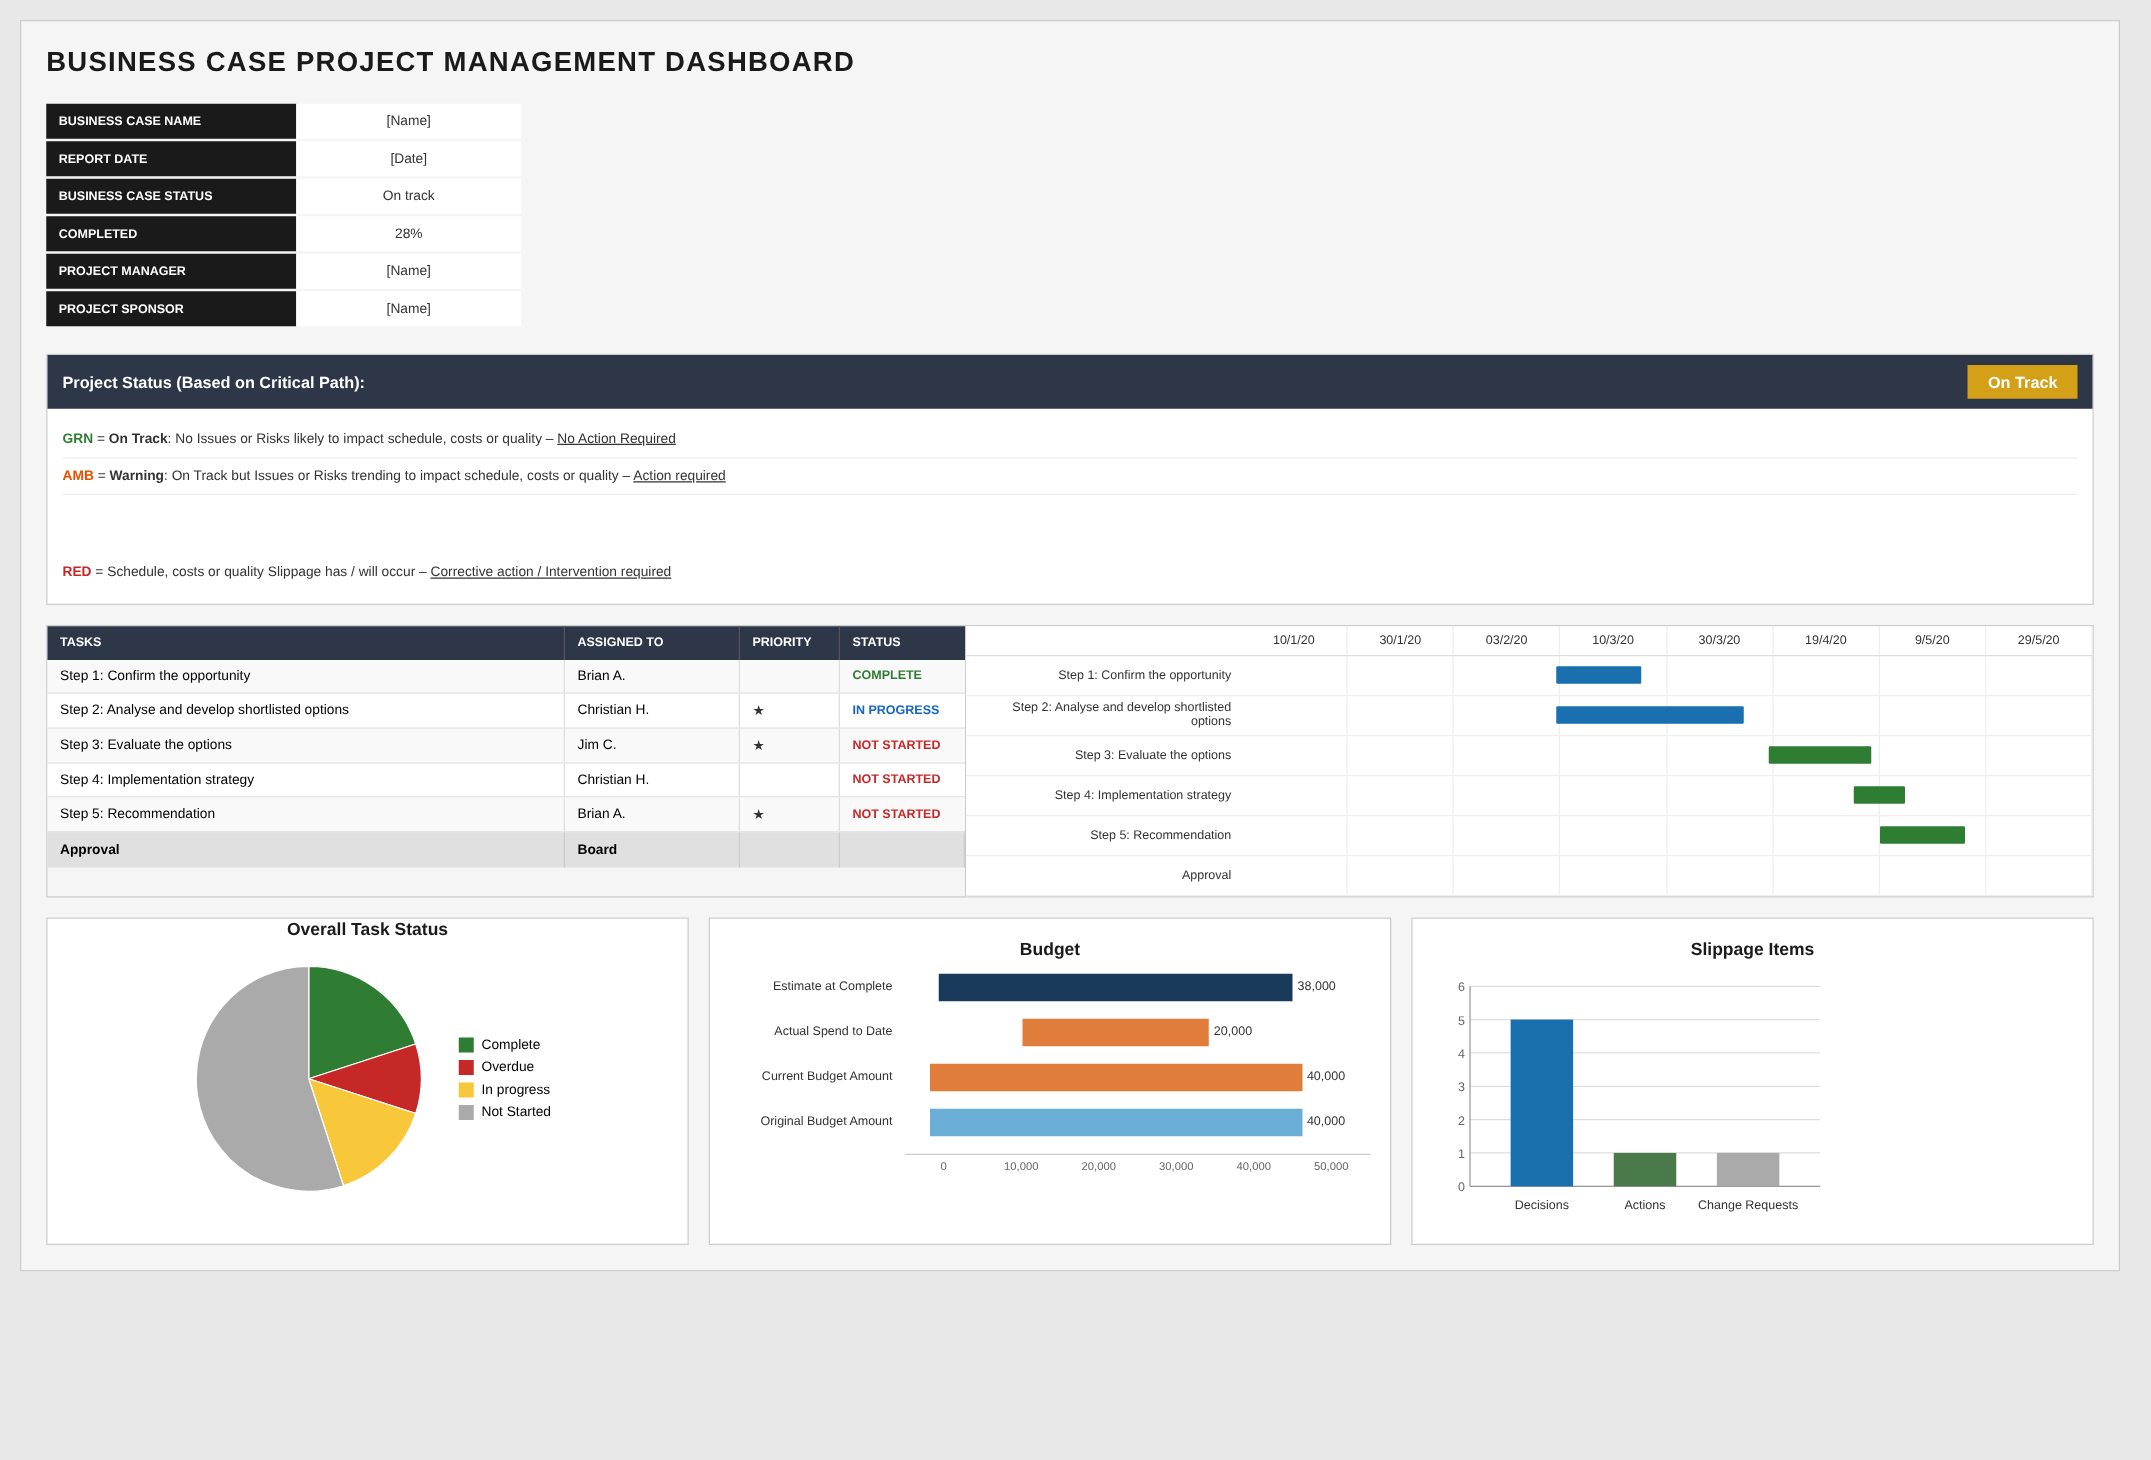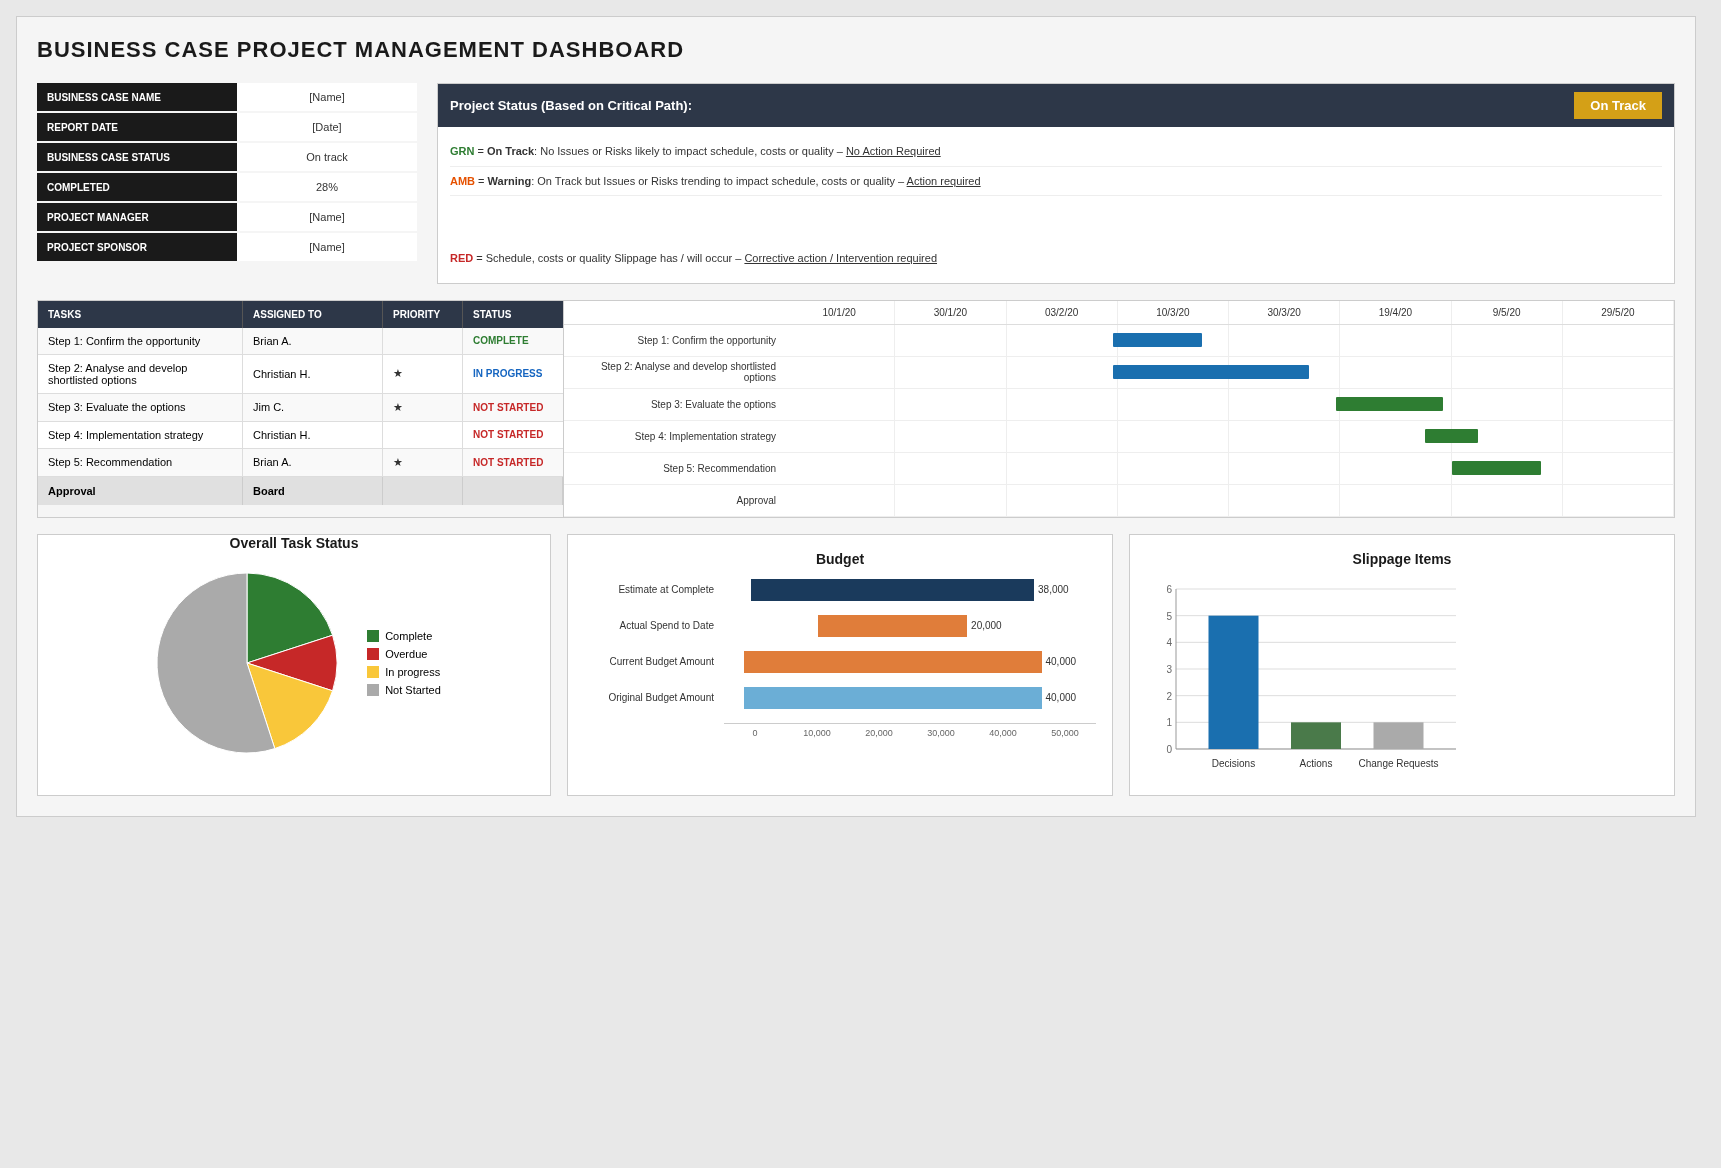--- a/index.html
+++ b/index.html
@@ -21,20 +21,21 @@
       color: #1a1a1a;
       margin-bottom: 20px;
       letter-spacing: 1px;
     }
 
     
     .top-section {
       display: flex;
       gap: 20px;
       margin-bottom: 16px;
+      flex-direction: column;
     }
     .info-table {
       width: 380px;
       flex-shrink: 0;
     }
     .info-row {
       display: flex;
       margin-bottom: 2px;
     }
     .info-label {
@@ -101,21 +102,21 @@
 
     
     .middle-section {
       display: flex;
       gap: 0;
       margin-bottom: 16px;
     }
 
     
     .tasks-container {
-      width: 527px;
+      width: 736px;
       flex-shrink: 0;
       border: 1px solid #ccc;
     }
     .tasks-header {
       display: grid;
       grid-template-columns: 1fr 140px 80px 100px;
       background: #2d3748;
       color: white;
     }
     .tasks-header div {

